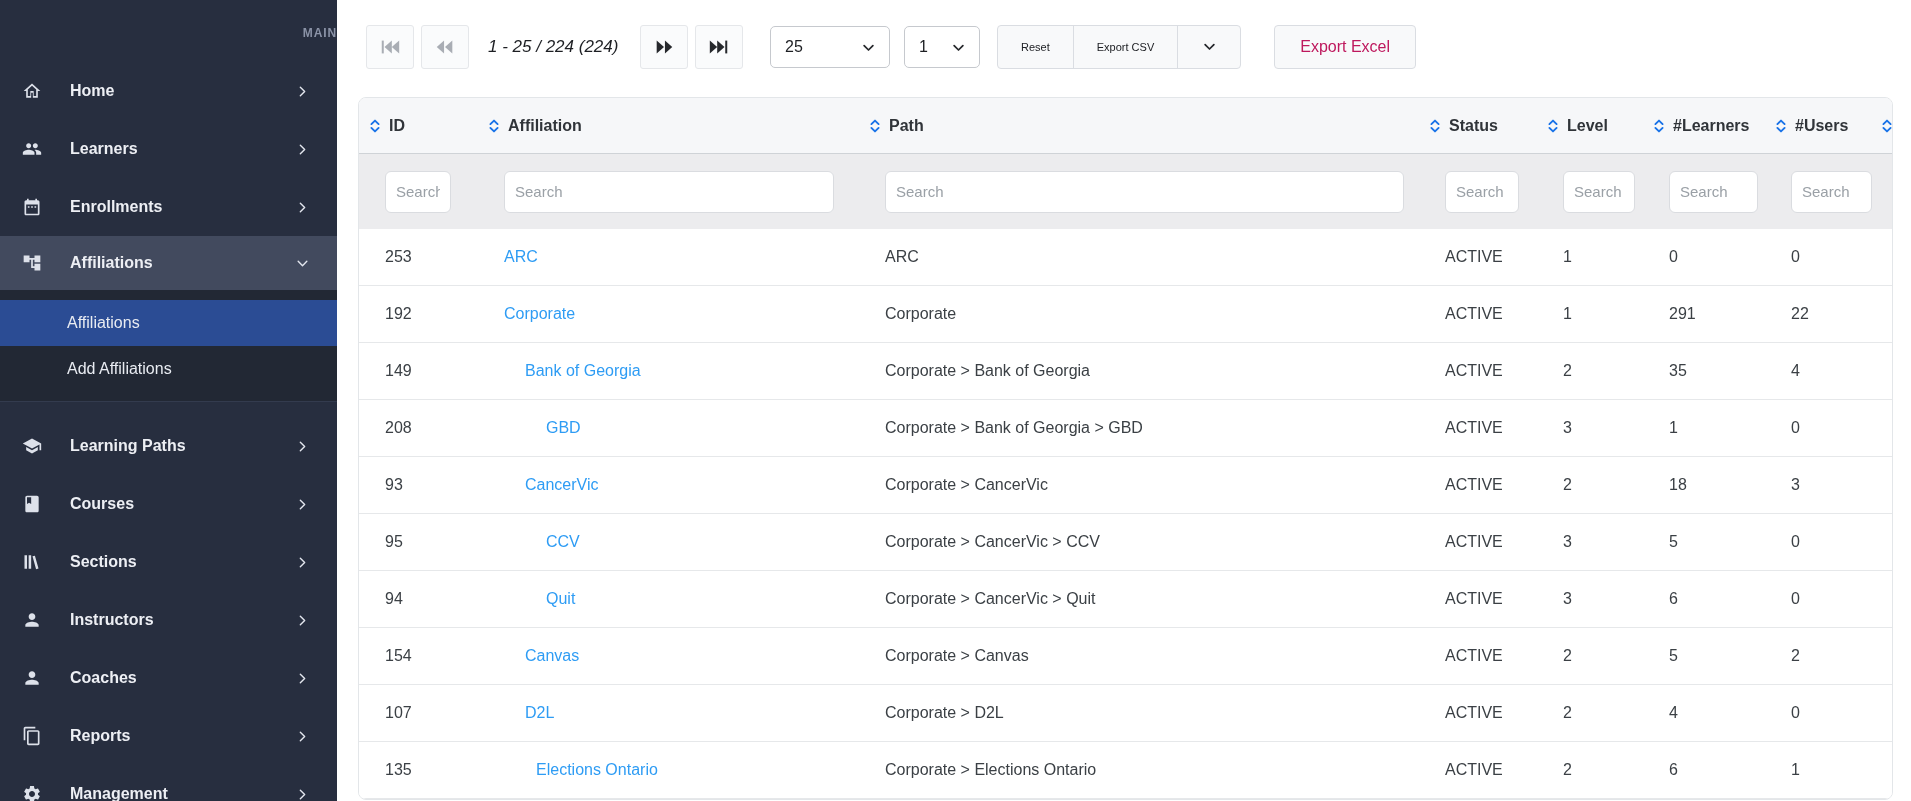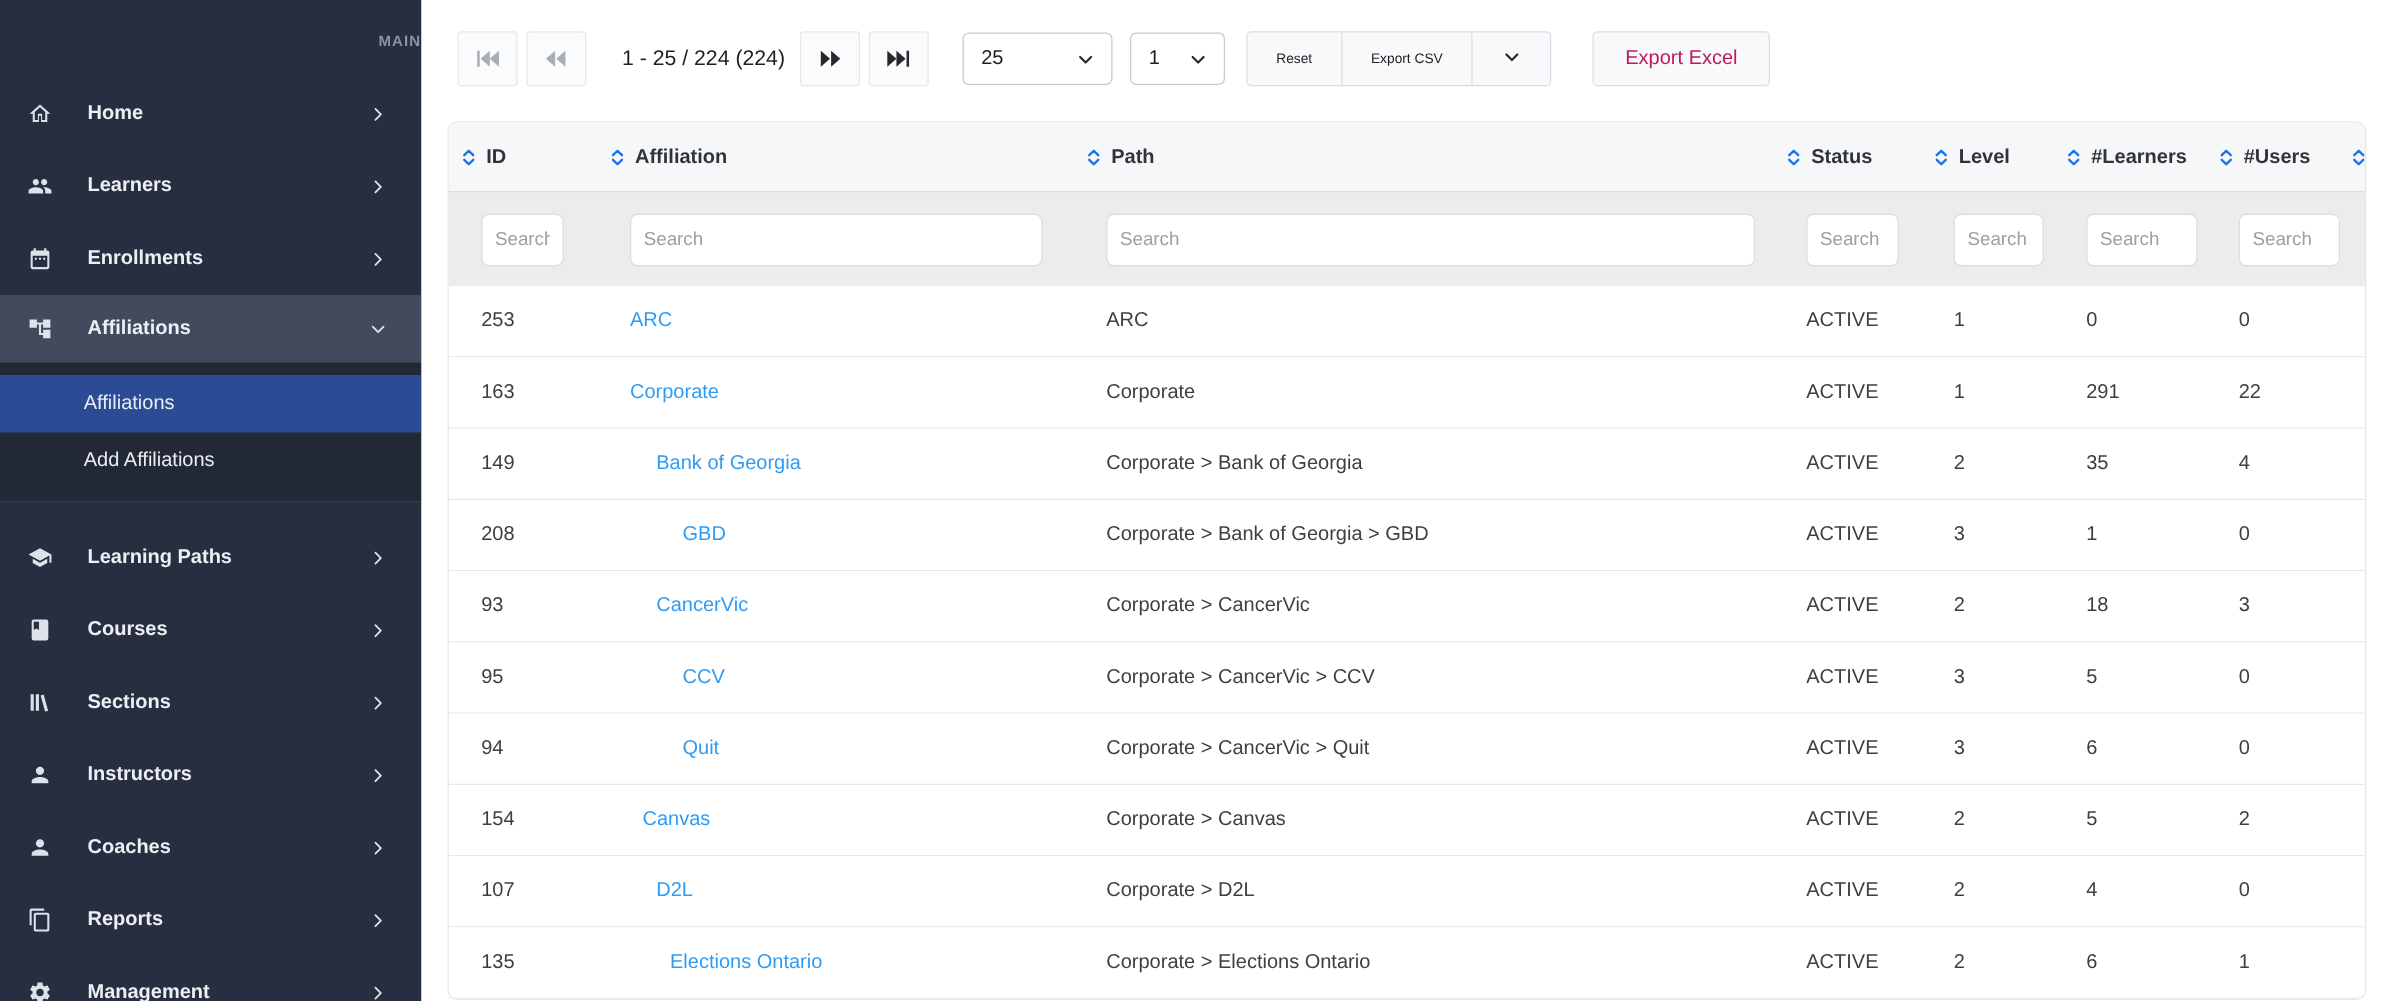--- a/index.html
+++ b/index.html
@@ -27,21 +27,21 @@
 
   
   .main { flex:1; min-width:0; }
 
   .toolbar { margin:25px 0 0 29px; display:flex; align-items:center; height:44px; }
   .pg-btn { width:48px; height:44px; background:#fafbfc; border:1px solid #e5e7ea; border-radius:3px;
             display:flex; align-items:center; justify-content:center; margin-right:7px; cursor:pointer; }
   .pg-btn svg { width:22px; height:22px; display:block; }
   .pg-btn.disabled { color:#a9adb4; }
   .pg-btn.enabled  { color:#26282c; }
-  .range { margin:0 12px; font-size:17px; color:#1d1f23; min-width:140px; text-align:right; white-space:nowrap; }
+  .range { margin:0 12px; font-size:17px; color:#1d1f23; min-width:140px; text-align:left; white-space:nowrap;font-style:italic; }
   .sel { height:42px; border:1px solid #c6c9ce; border-radius:5px; background:#fff; display:flex;
          align-items:center; justify-content:space-between; padding:0 13px 0 14px; font-size:16px;
          color:#1d1f23; cursor:pointer; }
   .sel .caret { width:15px; height:15px; color:#26282c; }
   .sel .caret svg { width:15px; height:15px; display:block; }
   .sel-size { width:120px; margin-left:20px; }
   .sel-page { width:76px;  margin-left:14px; }
   .btn-group { margin-left:17px; display:flex; align-items:stretch; height:44px; background:#f8f9fa;
                border:1px solid #dadde2; border-radius:4px; overflow:hidden; }
   .grp-seg { display:flex; align-items:center; padding:0 23px; font-size:11px; color:#202226;
@@ -396,21 +396,21 @@
           <div class="td c0">253</div>
           <div class="td c1"><a class="aff-link" style="margin-left:0px">ARC</a></div>
           <div class="td c2">ARC</div>
           <div class="td c3">ACTIVE</div>
           <div class="td c4">1</div>
           <div class="td c5">0</div>
           <div class="td c6">0</div>
           <div class="td c7"></div>
         </div>
         <div class="trow">
-          <div class="td c0">163</div>
+          <div class="td c0">192</div>
           <div class="td c1"><a class="aff-link" style="margin-left:0px">Corporate</a></div>
           <div class="td c2">Corporate</div>
           <div class="td c3">ACTIVE</div>
           <div class="td c4">1</div>
           <div class="td c5">291</div>
           <div class="td c6">22</div>
           <div class="td c7"></div>
         </div>
         <div class="trow">
           <div class="td c0">149</div>
@@ -457,21 +457,21 @@
           <div class="td c1"><a class="aff-link" style="margin-left:42px">Quit</a></div>
           <div class="td c2">Corporate &gt; CancerVic &gt; Quit</div>
           <div class="td c3">ACTIVE</div>
           <div class="td c4">3</div>
           <div class="td c5">6</div>
           <div class="td c6">0</div>
           <div class="td c7"></div>
         </div>
         <div class="trow">
           <div class="td c0">154</div>
-          <div class="td c1"><a class="aff-link" style="margin-left:10px">Canvas</a></div>
+          <div class="td c1"><a class="aff-link" style="margin-left:21px">Canvas</a></div>
           <div class="td c2">Corporate &gt; Canvas</div>
           <div class="td c3">ACTIVE</div>
           <div class="td c4">2</div>
           <div class="td c5">5</div>
           <div class="td c6">2</div>
           <div class="td c7"></div>
         </div>
         <div class="trow">
           <div class="td c0">107</div>
           <div class="td c1"><a class="aff-link" style="margin-left:21px">D2L</a></div>

